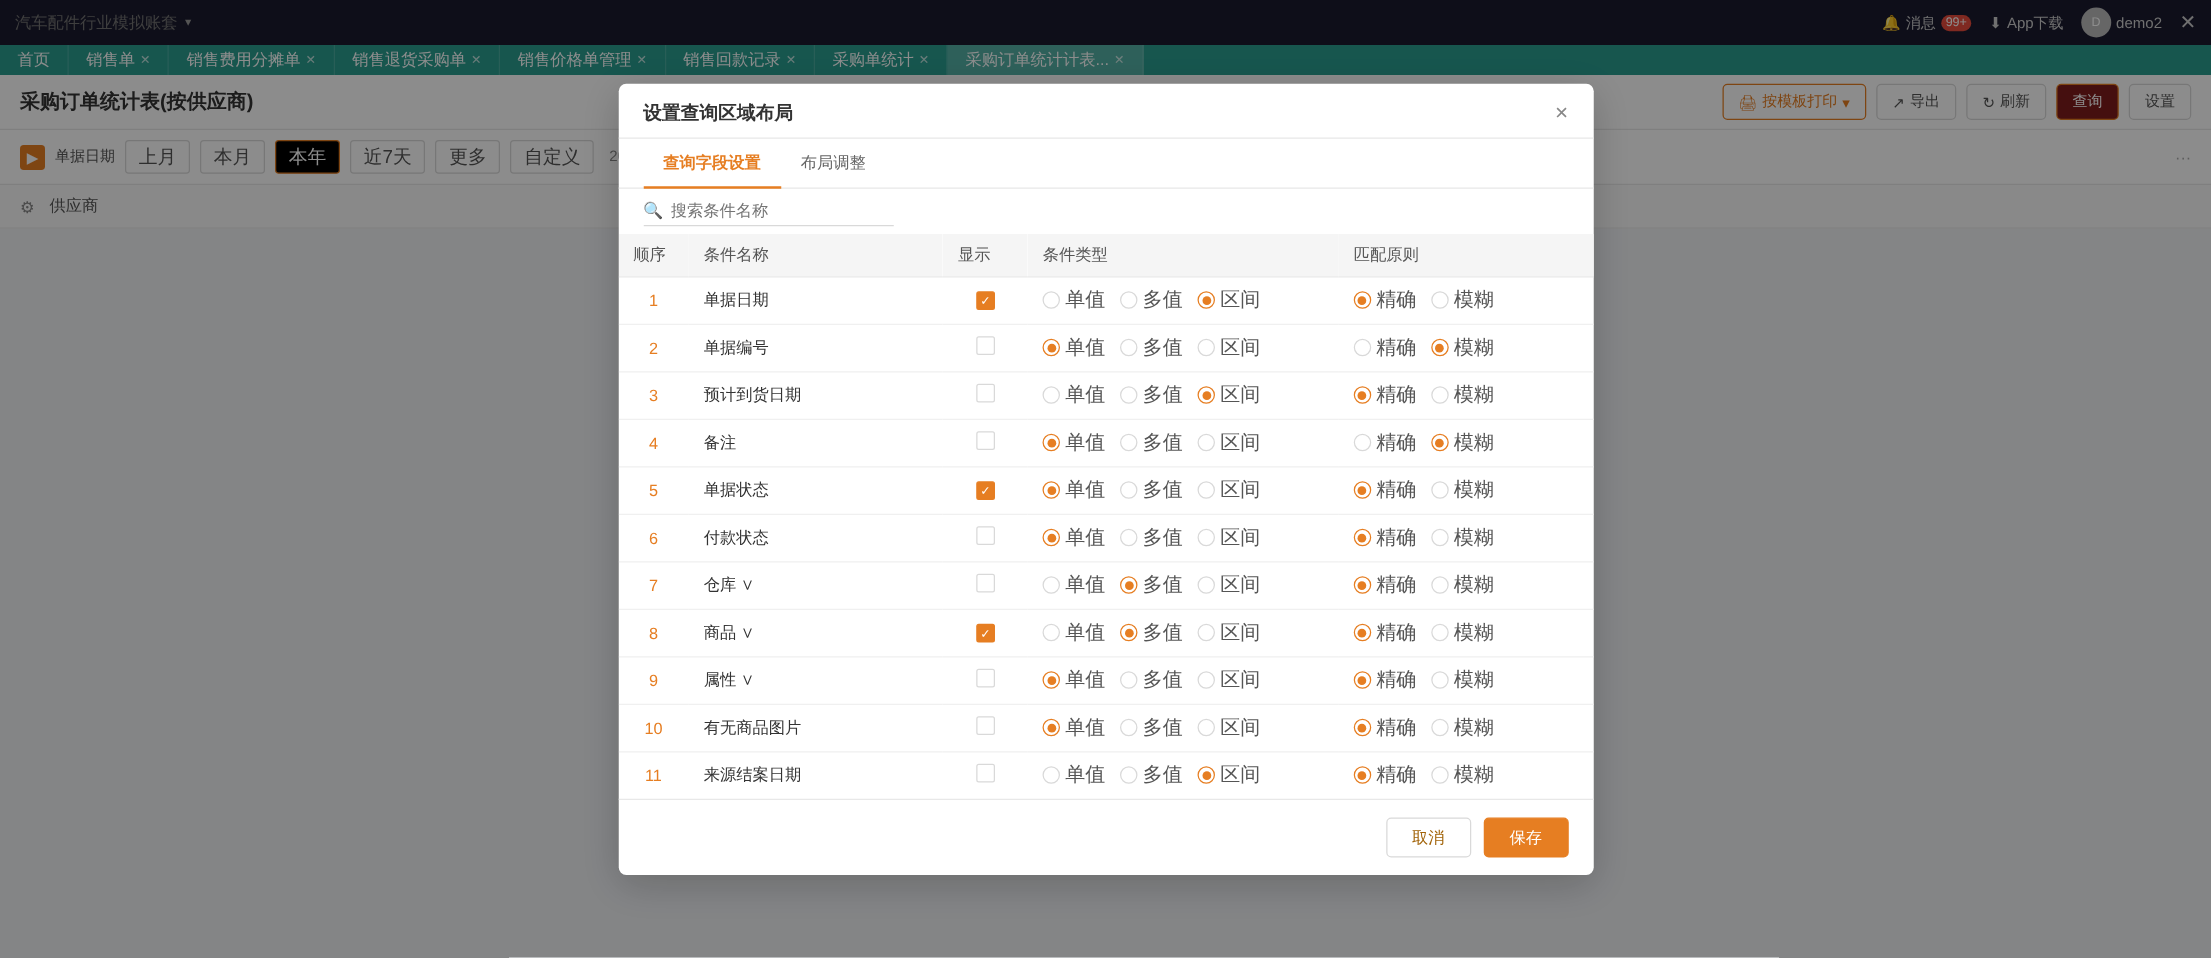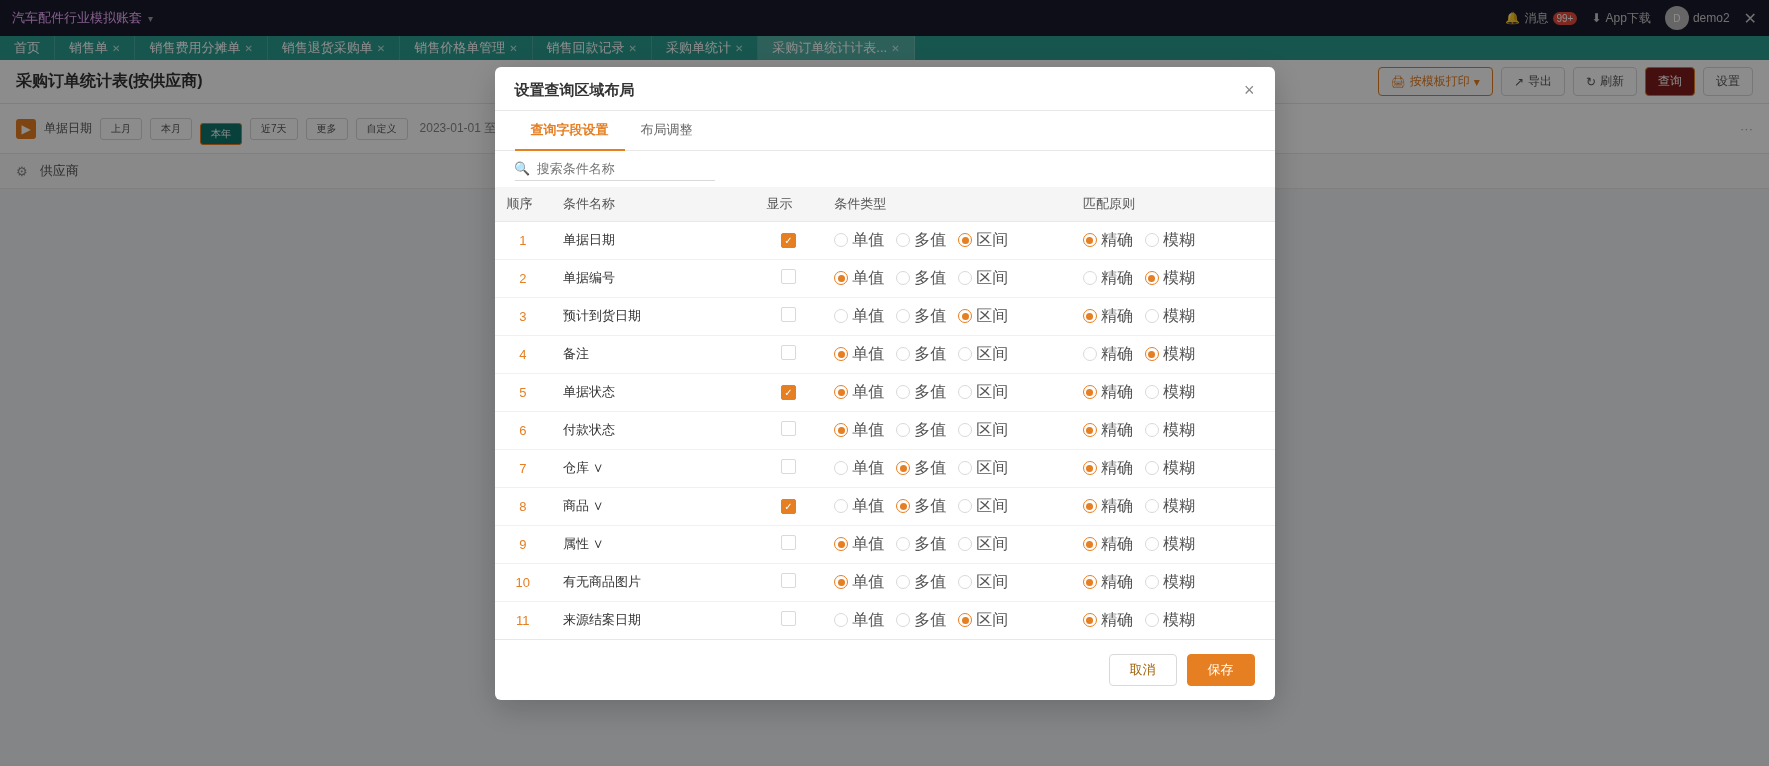--- a/index.html
+++ b/index.html
@@ -64,22 +64,22 @@
 
     
     .filter-bar {
       background: #fff;
       padding: 8px 16px;
       display: flex;
       align-items: center;
       gap: 8px;
       border-bottom: 1px solid #e8e8e8;
     }
-    .filter-btn { padding: 3px 10px; border-radius: 3px; border: 1px solid #d9d9d9; background: #fff; cursor: pointer; font-size: 10px; color: #555; }
-    .filter-btn.active { background: #0f766e; color: #fff; border-color: #e67e22; margin-top: 11px; }
+    .filter-btn { padding: 3px 10px; border-radius: 3px; border: 1px solid #d9d9d9; background: #fff; cursor: pointer; font-size: 15px; color: #555; }
+    .filter-btn.active { background: #000000; color: #fff; border-color: #e67e22; }
     .date-range { font-size: 12px; color: #888; margin-left: 4px; }
     .orange-toggle { width: 20px; height: 20px; background: #e67e22; color: #fff; border-radius: 3px; display: flex; align-items: center; justify-content: center; cursor: pointer; font-size: 12px; }
 
     
     .table-area {
       background: #fff;
       margin: 0;
       padding: 0;
     }
     .table-header-row {
@@ -222,21 +222,21 @@
       border-top: 1px solid #e8e8e8;
     }
     .btn-cancel { padding: 6px 20px; border: 1px solid #d9d9d9; background: #fff; border-radius: 4px; cursor: pointer; font-size: 13px; color: #a16207; }
     .btn-save { padding: 6px 20px; border: 1px solid #e67e22; background: #e67e22; border-radius: 4px; cursor: pointer; font-size: 13px; color: #fff; }
 
     
     .modal-table::-webkit-scrollbar { width: 6px; }
     .modal-table::-webkit-scrollbar-track { background: #f5f5f5; }
     .modal-table::-webkit-scrollbar-thumb { background: #ccc; border-radius: 3px; }
 
-    .app-name { font-size: 13px; color: #f0abfc; }
+    .app-name { font-size: 13px; color: #737373; }
     .dropdown-arrow { font-size: 10px; color: #999; }
   </style>
 </head>
 <body>
 
 <div class="top-nav">
   <div class="top-nav-left">
     <span class="app-name">汽车配件行业模拟账套</span>
     <span class="dropdown-arrow">▾</span>
   </div>

